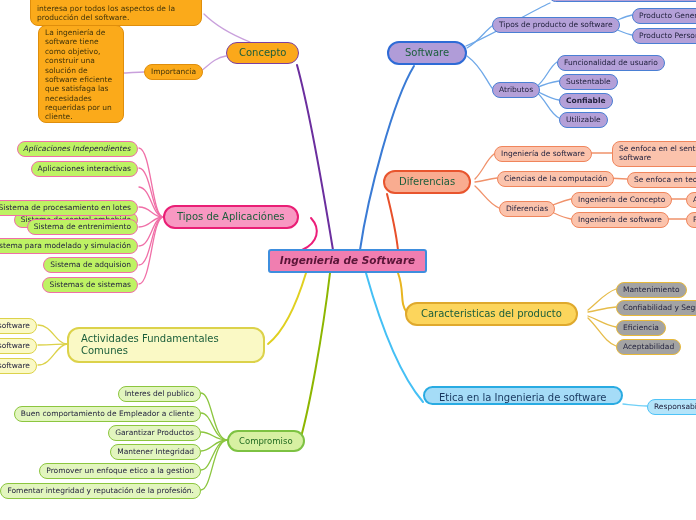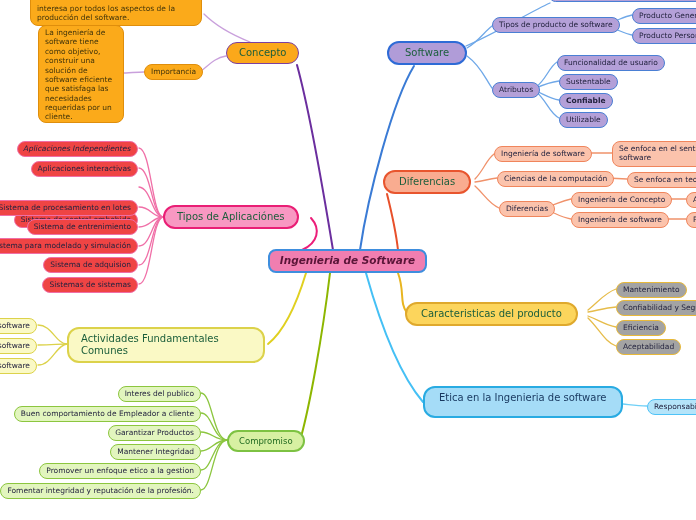--- a/index.html
+++ b/index.html
@@ -27,26 +27,26 @@
   .concepto-main{background:#FBA81A;border:1.6px solid #7B3FA0;}
   .purple-child{background:#B4A0D8;border:1.2px solid #4A7FD4;}
   .software-main{background:#B09CD8;border:2px solid #2E6BD6;}
   .salmon-main{background:#F9AC90;border:2px solid #E8552E;}
   .salmon-child{background:#FBC3AC;border:1.2px solid #F0855C;}
   .gold-main{background:#FCD55C;border:2px solid #DFA92D;}
   .gold-child{background:#a3a3a3;border:1.2px solid #E8B93A;}
   .blue-main{background:#A5DCF7;border:2px solid #29ABE2;color:#17375E;}
   .blue-child{background:#B5E4F9;border:1.2px solid #4FC3F7;}
   .pink-main{background:#F898C2;border:2px solid #E91E75;}
-  .pink-child{background:#ef4444;border:1.2px solid #F06FA7;}
+  .pink-child{background:#bef264;border:1.2px solid #F06FA7;}
   .pale-main{background:#FAF9C5;border:2px solid #DCD24A;}
   .pale-child{background:#FAF9C5;border:1.2px solid #DCD24A;}
   .green-main{background:#D7F0A2;border:2px solid #7DC242;color:#226B22;font-size:8.5px;}
   .green-child{background:#E2F5BE;border:1.2px solid #8CC63F;}
-  .central{background:#F07EB0;border:2px solid #3E8EDE;border-radius:8px;
+  .central{background:#F07EB0;border:2px solid #3E8EDE;border-radius:3px;
            font-weight:bold;font-style:italic;font-size:10.5px;color:#5A1538;
            display:flex;align-items:center;justify-content:center;}
 </style>
 </head>
 <body>
 
 <div class="canvas">
 
   <svg class="wires">
 
@@ -139,21 +139,21 @@
   <div class="node salmon-child" style="left:686px;top:192px;width:28px;">A</div>
   <div class="node salmon-child" style="left:571px;top:212px;">Ingeniería de software</div>
   <div class="node salmon-child" style="left:686px;top:212px;width:28px;">P</div>
 
   <div class="node main gold-main" style="left:405px;top:302px;padding:4px 14px;">Caracteristicas del producto</div>
   <div class="node gold-child" style="left:616px;top:282px;">Mantenimiento</div>
   <div class="node gold-child" style="left:616px;top:300px;">Confiabilidad y Segur</div>
   <div class="node gold-child" style="left:616px;top:320px;">Eficiencia</div>
   <div class="node gold-child" style="left:616px;top:339px;">Aceptabilidad</div>
 
-  <div class="node main blue-main wrap" style="left:423px;top:386px;width:200px;height:32px;padding:4px 14px;">Etica en la Ingenieria de software</div>
+  <div class="node main blue-main wrap" style="left:423px;top:386px;width:200px;height:19px;padding:4px 14px;">Etica en la Ingenieria de software</div>
   <div class="node blue-child" style="left:647px;top:399px;">Responsabili</div>
 
   <div class="node main pink-main" style="left:163px;top:205px;padding:4px 12px;">Tipos de Aplicaciónes</div>
   <div class="node pink-child italic r" style="right:558px;top:141px;">Aplicaciones Independientes</div>
   <div class="node pink-child r" style="right:558px;top:161px;">Aplicaciones interactivas</div>
   <div class="node pink-child r" style="right:558px;top:180px;margin-top:32px;">Sistema de control embebido</div>
   <div class="node pink-child r" style="right:558px;top:200px;">Sistema de procesamiento en lotes</div>
   <div class="node pink-child r" style="right:558px;top:219px;">Sistema de entrenimiento</div>
   <div class="node pink-child r" style="right:558px;top:238px;">Sistema para modelado y simulación</div>
   <div class="node pink-child r" style="right:558px;top:257px;">Sistema de adquision</div>

